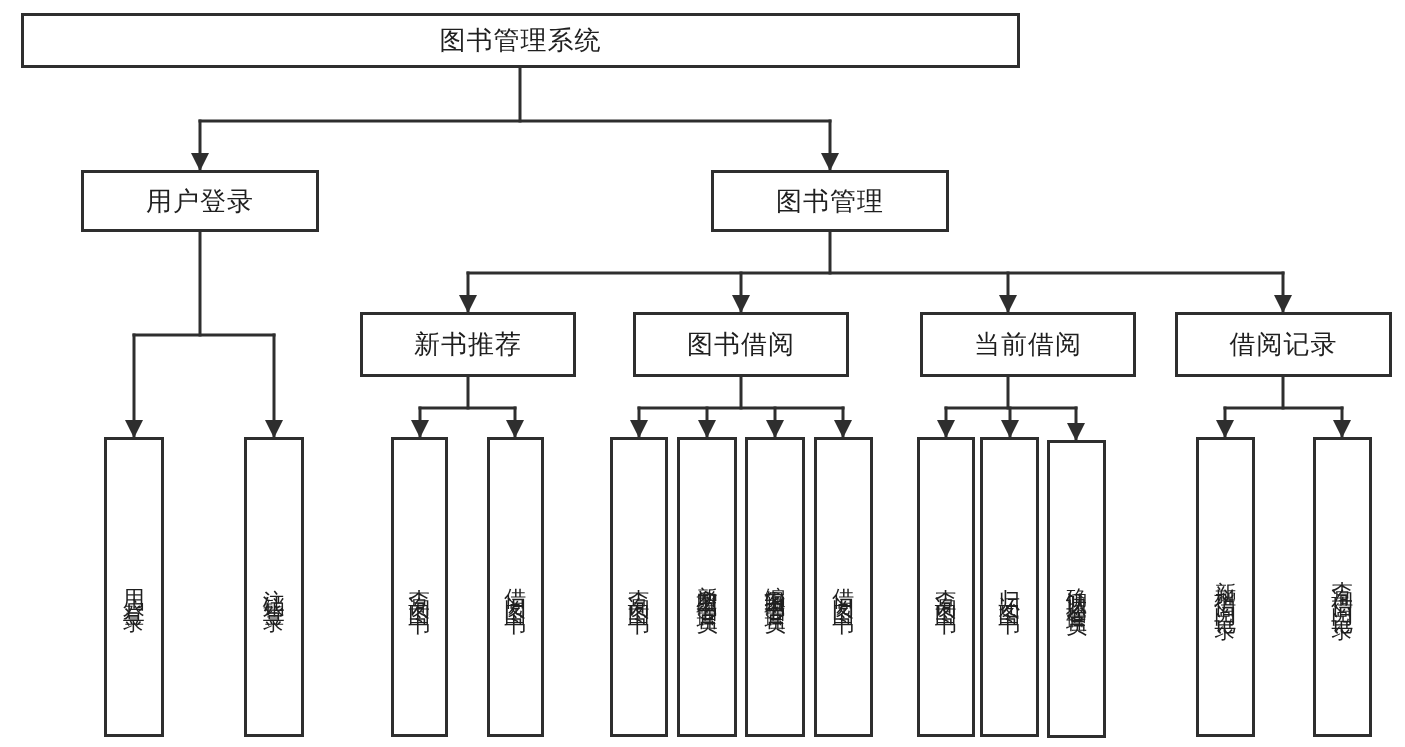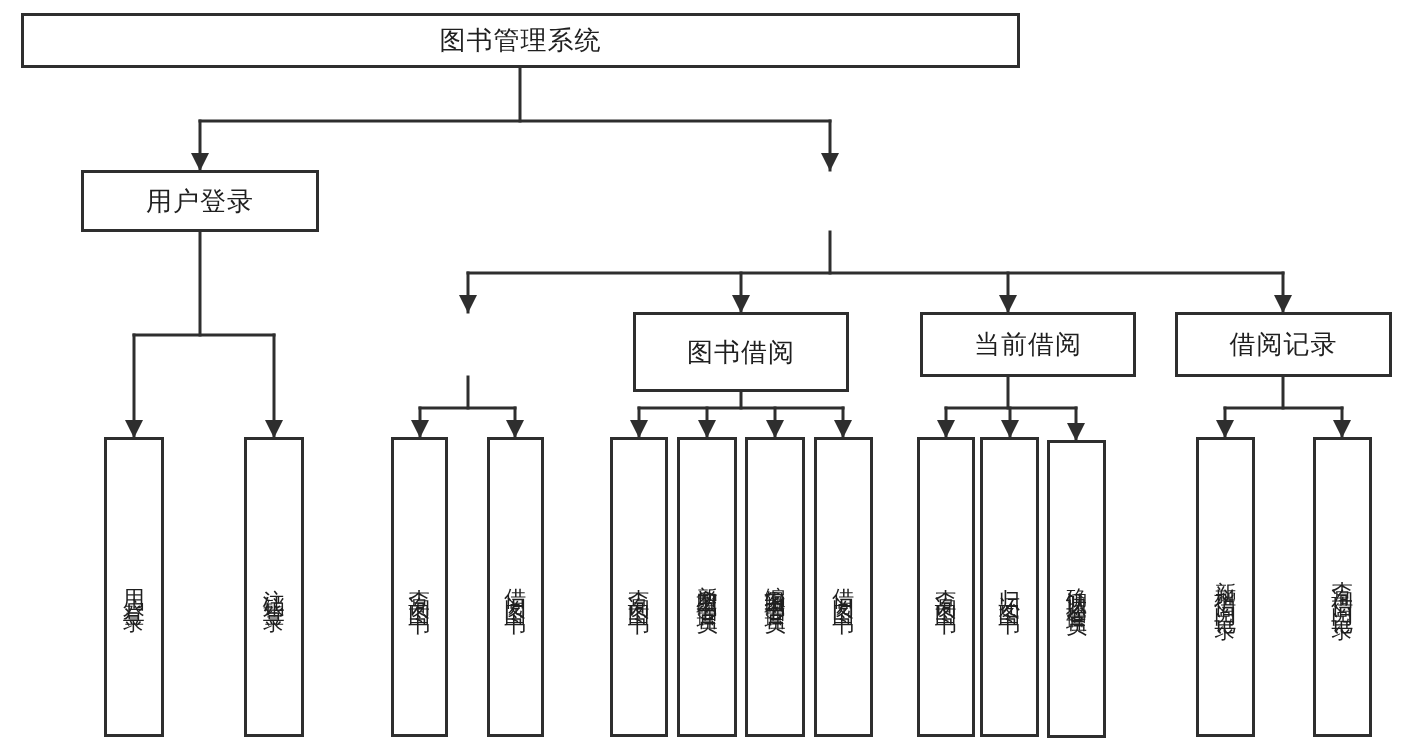--- a/index.html
+++ b/index.html
@@ -123,22 +123,28 @@
     </g>
   </svg>
 
   <div class="box" style="left:21px; top:13px; width:999px; height:55px;">
     <span class="h-label">图书管理系统</span>
   </div>
 
   <div class="box" style="left:81px; top:170px; width:238px; height:62px;">
     <span class="h-label">用户登录</span>
   </div>
+  <div class="box" style="left:711px; top:170px; width:238px; height:62px;">
+    <span class="h-label">图书管理</span>
+  </div>
 
-  <div class="box" style="left:633px; top:312px; width:216px; height:80px;">
+  <div class="box" style="left:360px; top:312px; width:216px; height:65px;">
+    <span class="h-label">新书推荐</span>
+  </div>
+  <div class="box" style="left:633px; top:312px; width:216px; height:65px;">
     <span class="h-label">图书借阅</span>
   </div>
   <div class="box" style="left:900px; top:312px; width:216px; height:65px;margin-left:20px;">
     <span class="h-label">当前借阅</span>
   </div>
   <div class="box" style="left:1175px; top:312px; width:217px; height:65px;">
     <span class="h-label">借阅记录</span>
   </div>
 
   <div class="box leaf" style="left:104px; top:437px; width:60px; height:300px;">

